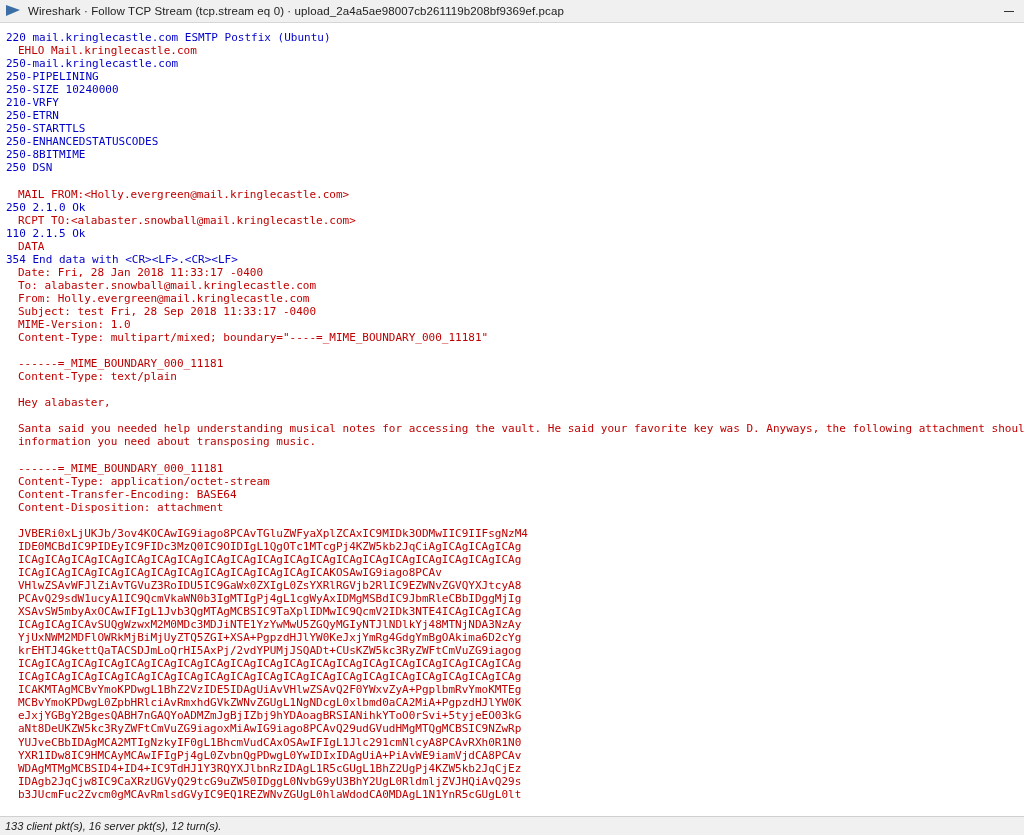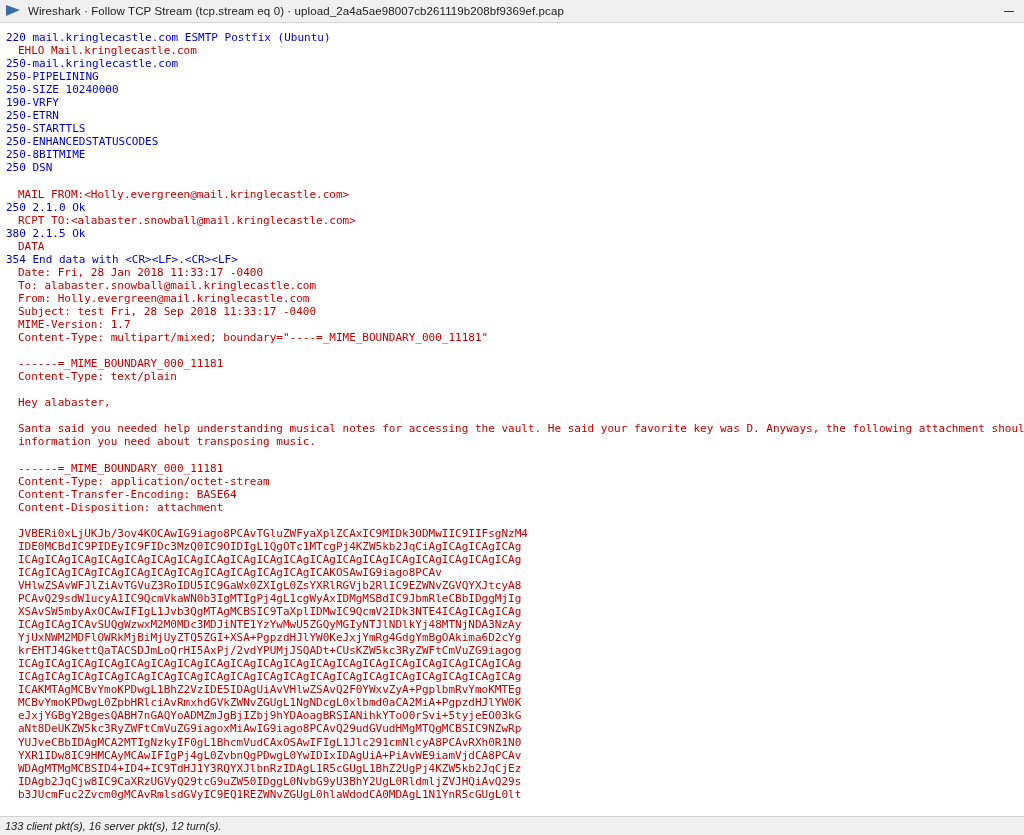--- a/index.html
+++ b/index.html
@@ -133,38 +133,38 @@
         </span>
     </span>
   </div>
 
   <div class="content">
     <pre class="stream" id="stream-pre"><span class="blue">220 mail.kringlecastle.com ESMTP Postfix (Ubuntu)</span>
 <span class="red">EHLO Mail.kringlecastle.com</span>
 <span class="blue">250-mail.kringlecastle.com</span>
 <span class="blue">250-PIPELINING</span>
 <span class="blue">250-SIZE 10240000</span>
-<span class="blue">190-VRFY</span>
+<span class="blue">210-VRFY</span>
 <span class="blue">250-ETRN</span>
 <span class="blue">250-STARTTLS</span>
 <span class="blue">250-ENHANCEDSTATUSCODES</span>
 <span class="blue">250-8BITMIME</span>
 <span class="blue">250 DSN</span>
 <span class="red">&nbsp;</span>
 <span class="red">MAIL FROM:&lt;Holly.evergreen@mail.kringlecastle.com&gt;</span>
 <span class="blue">250 2.1.0 Ok</span>
 <span class="red">RCPT TO:&lt;alabaster.snowball@mail.kringlecastle.com&gt;</span>
-<span class="blue">380 2.1.5 Ok</span>
+<span class="blue">110 2.1.5 Ok</span>
 <span class="red">DATA</span>
 <span class="blue">354 End data with &lt;CR&gt;&lt;LF&gt;.&lt;CR&gt;&lt;LF&gt;</span>
 <span class="red">Date: Fri, 28 Jan 2018 11:33:17 -0400</span>
 <span class="red">To: alabaster.snowball@mail.kringlecastle.com</span>
 <span class="red">From: Holly.evergreen@mail.kringlecastle.com</span>
 <span class="red">Subject: test Fri, 28 Sep 2018 11:33:17 -0400</span>
-<span class="red">MIME-Version: 1.7</span>
+<span class="red">MIME-Version: 1.0</span>
 <span class="red">Content-Type: multipart/mixed; boundary="----=_MIME_BOUNDARY_000_11181"</span>
 <span class="red">&nbsp;</span>
 <span class="red">------=_MIME_BOUNDARY_000_11181</span>
 <span class="red">Content-Type: text/plain</span>
 <span class="red">&nbsp;</span>
 <span class="red">Hey alabaster,</span>
 <span class="red">&nbsp;</span>
 <span class="red">Santa said you needed help understanding musical notes for accessing the vault. He said your favorite key was D. Anyways, the following attachment should give you al</span>
 <span class="red">information you need about transposing music.</span>
 <span class="red">&nbsp;</span>

